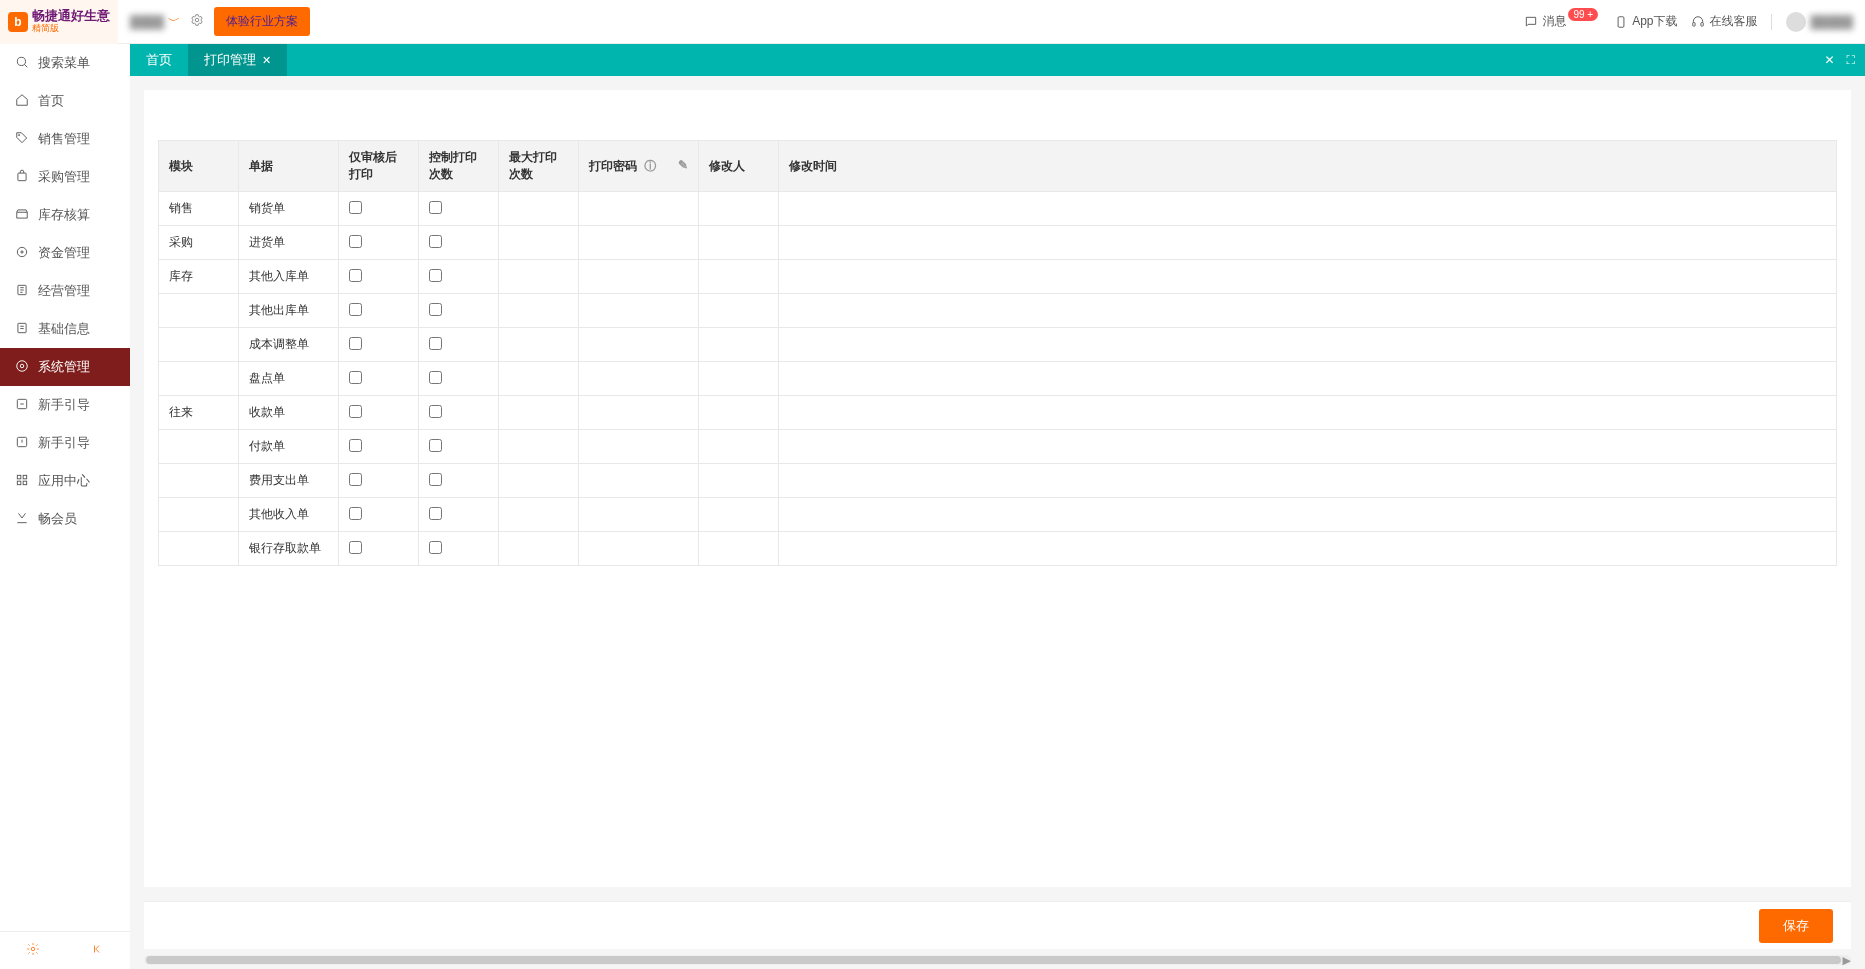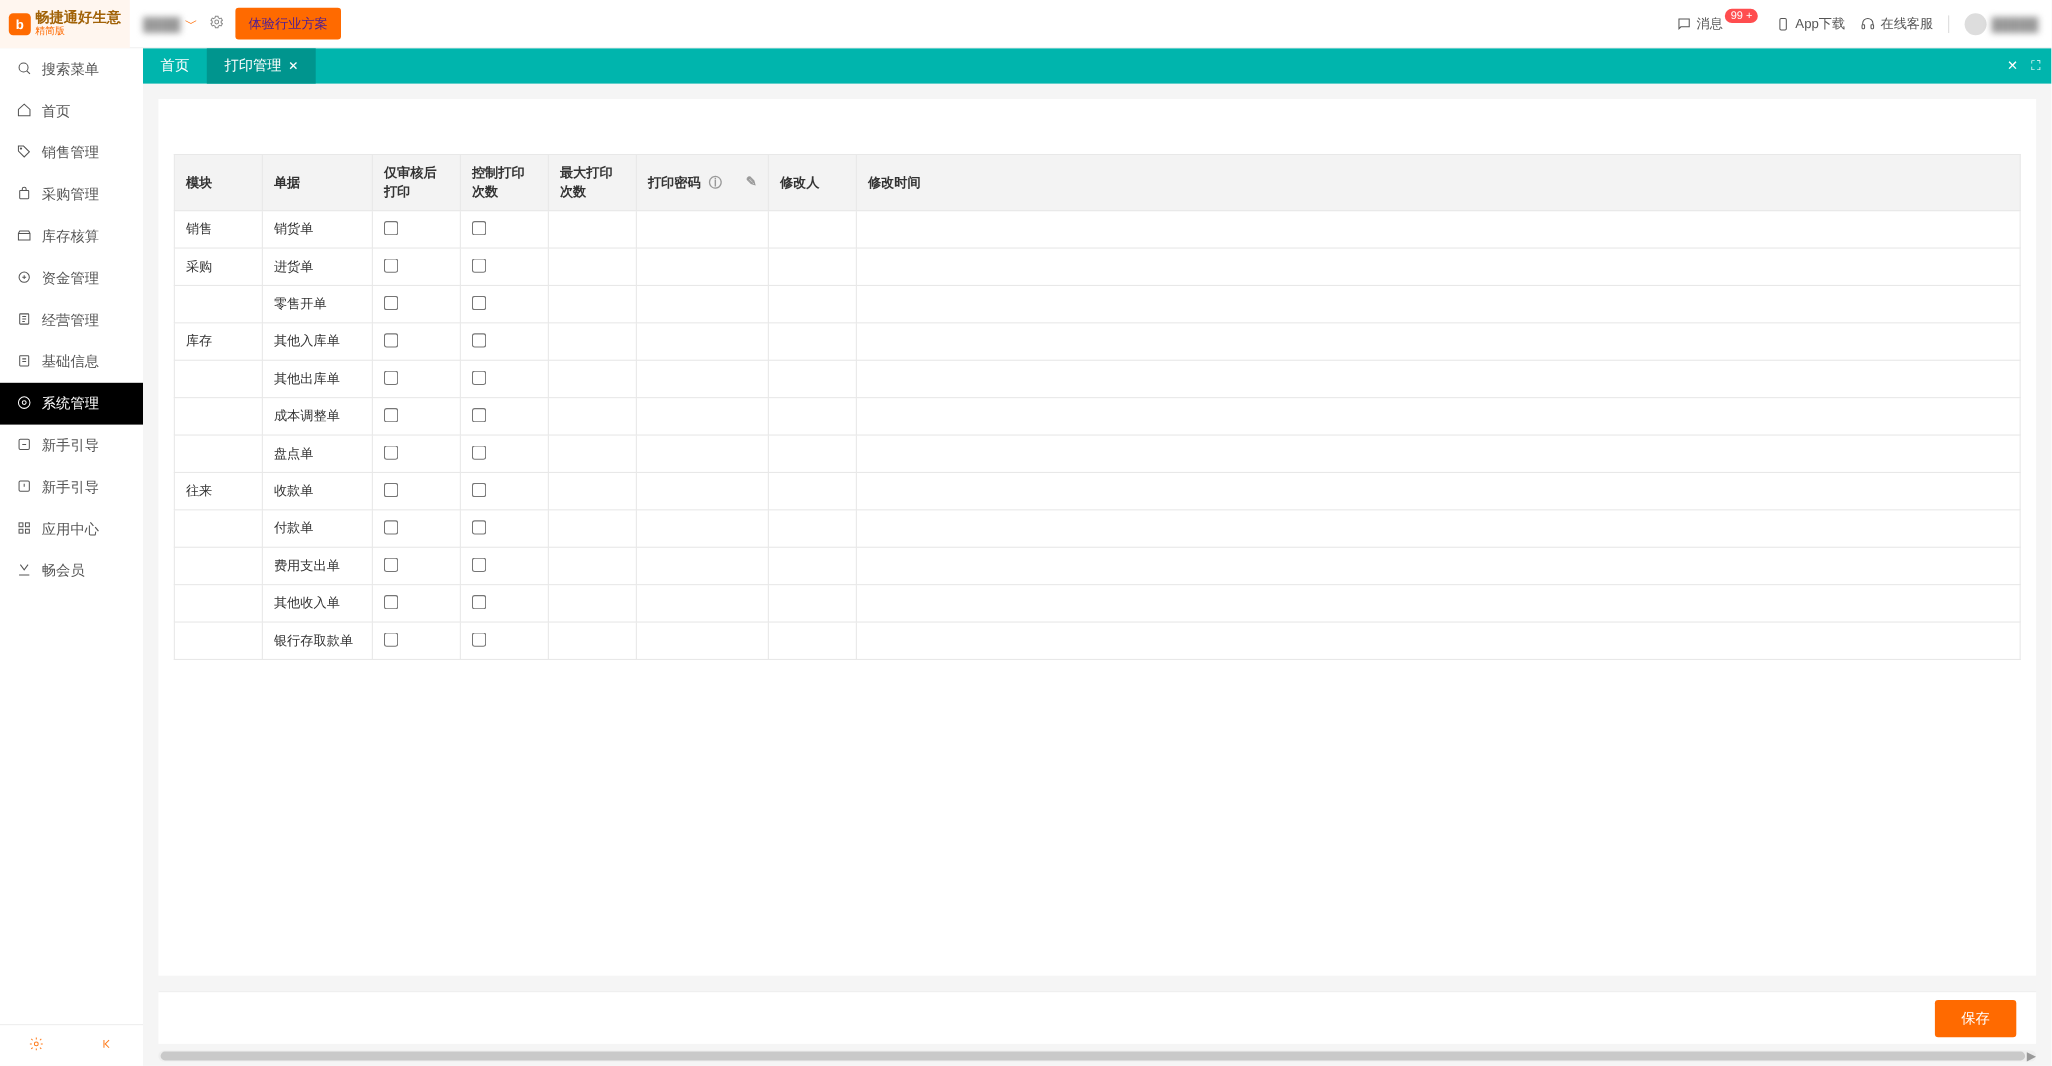--- a/index.html
+++ b/index.html
@@ -2,39 +2,39 @@
 <html><head>
 <meta charset="utf-8">
 <style>
 * { margin: 0; padding: 0; box-sizing: border-box; }
 body { font-family: "Microsoft YaHei", Arial, sans-serif; font-size: 12px; color: #333; background: #f5f5f5; overflow: hidden; }
 
 
 .top-header { height: 44px; background: #fff; display: flex; align-items: center; padding: 0 12px; border-bottom: 1px solid #eee; }
 .logo-area { width: 118px; background: #fff6ef; height: 44px; display: flex; align-items: center; padding-left: 8px; margin-left: -12px; margin-right: 12px; }
 .logo-icon { width: 20px; height: 20px; background: #ff6a00; border-radius: 4px; display: flex; align-items: center; justify-content: center; color: #fff; font-weight: bold; margin-right: 4px; }
-.logo-text { color: #a16207; font-size: 13px; font-weight: 600; line-height: 1; }
+.logo-text { color: #701a75; font-size: 13px; font-weight: 600; line-height: 1; }
 .logo-sub { color: #ff6a00; font-size: 9px; }
 .blur { filter: blur(3px); color: #999; }
 .company-sel { display: flex; align-items: center; gap: 4px; cursor: pointer; }
 .caret { color: #ff6a00; font-size: 12px; }
 .gear { color: #888; margin: 0 10px; cursor: pointer; }
 .btn-primary { background: #ff6a00; color: #4c1d95; border: none; border-radius: 3px; padding: 6px 12px; font-size: 12px; cursor: pointer; }
 .top-right { margin-left: auto; display: flex; align-items: center; gap: 14px; }
 .top-link { display: flex; align-items: center; gap: 4px; color: #555; cursor: pointer; font-size: 12px; }
 .badge { background: #ff4d4f; color: #fff; border-radius: 8px; padding: 0 5px; font-size: 10px; line-height: 13px; position: relative; top: -7px; left: -2px; text-align: center; }
 .divider-v { width: 1px; height: 16px; background: #ddd; }
 .avatar { width: 20px; height: 20px; border-radius: 50%; background: #ddd; }
 
 
 .layout { display: flex; height: calc(100vh - 44px); }
 .sidebar { width: 130px; background: #fff; display: flex; flex-direction: column; }
 .sidebar-list { flex: 1; }
 .side-item { display: flex; align-items: flex-start; gap: 8px; padding: 10px 14px; color: #555; cursor: pointer; font-size: 13px; }
-.side-item.active { background: #000000; color: #fff; }
+.side-item.active { background: #7f1d1d; color: #fff; }
 .side-icon { width: 16px; height: 16px; display: inline-flex; align-items: center; justify-content: center; }
 .sidebar-bottom { border-top: 1px solid #eee; display: flex; }
 .sb-btn { flex: 1; text-align: center; padding: 10px 0; color: #ff7a1a; cursor: pointer; }
 
 
 .main { flex: 1; display: flex; flex-direction: column; min-width: 0; }
 .tabbar { height: 32px; background: #00b5ad; display: flex; align-items: stretch; color: #fff; }
 .tab { padding: 0 16px; display: flex; align-items: center; gap: 6px; font-size: 13px; cursor: pointer; }
 .tab.active { background: #00958e; }
 .tab .x { font-size: 11px; }
@@ -316,30 +316,20 @@
                 <td>采购</td>
                 <td>进货单</td>
                 <td class="chk"><input type="checkbox" style=""></td>
                 <td class="chk"><input type="checkbox" style=""></td>
                 <td></td>
                 <td></td>
                 <td></td>
                 <td></td>
               </tr>
               <tr>
-                <td></td>
-                <td>零售开单</td>
-                <td class="chk"><input type="checkbox" style=""></td>
-                <td class="chk"><input type="checkbox" style=""></td>
-                <td></td>
-                <td></td>
-                <td></td>
-                <td></td>
-              </tr>
-              <tr>
                 <td>库存</td>
                 <td>其他入库单</td>
                 <td class="chk"><input type="checkbox" style=""></td>
                 <td class="chk"><input type="checkbox" style=""></td>
                 <td></td>
                 <td></td>
                 <td></td>
                 <td></td>
               </tr>
               <tr>

